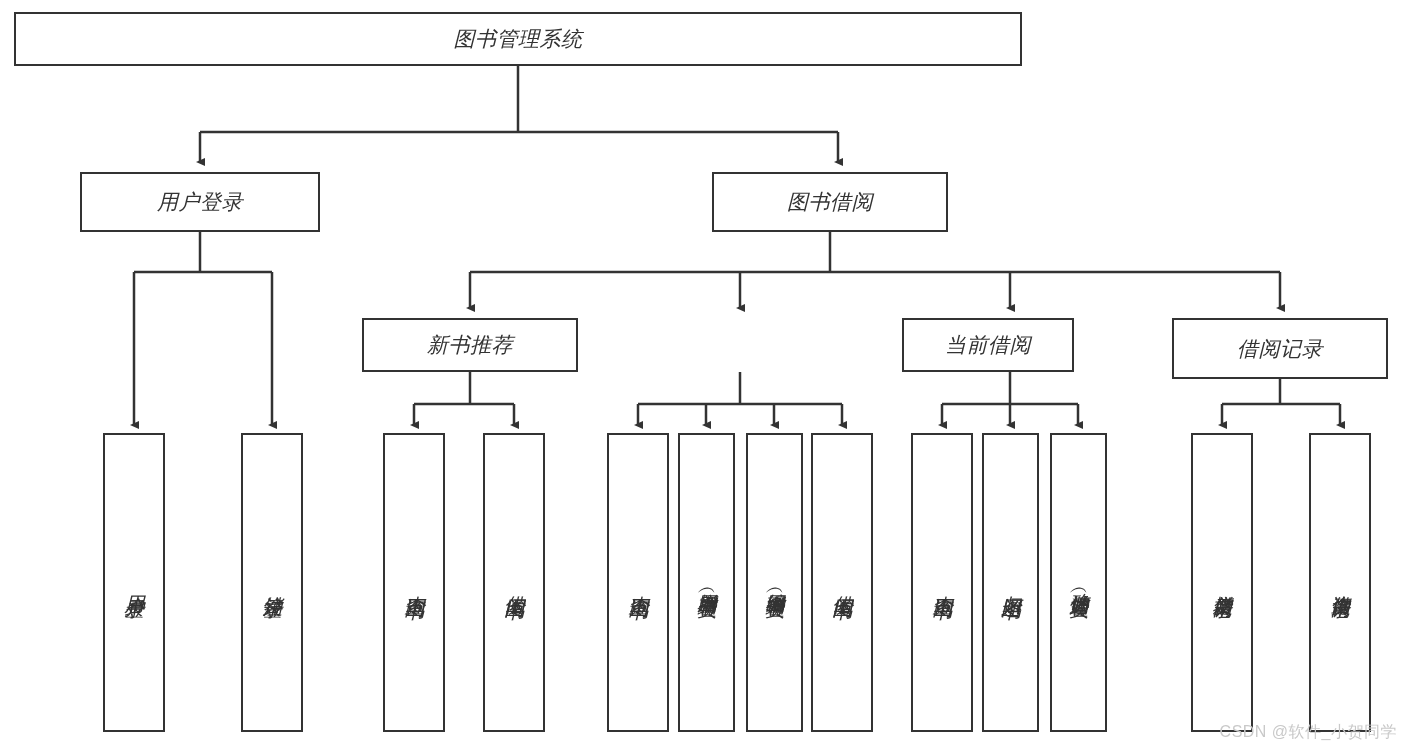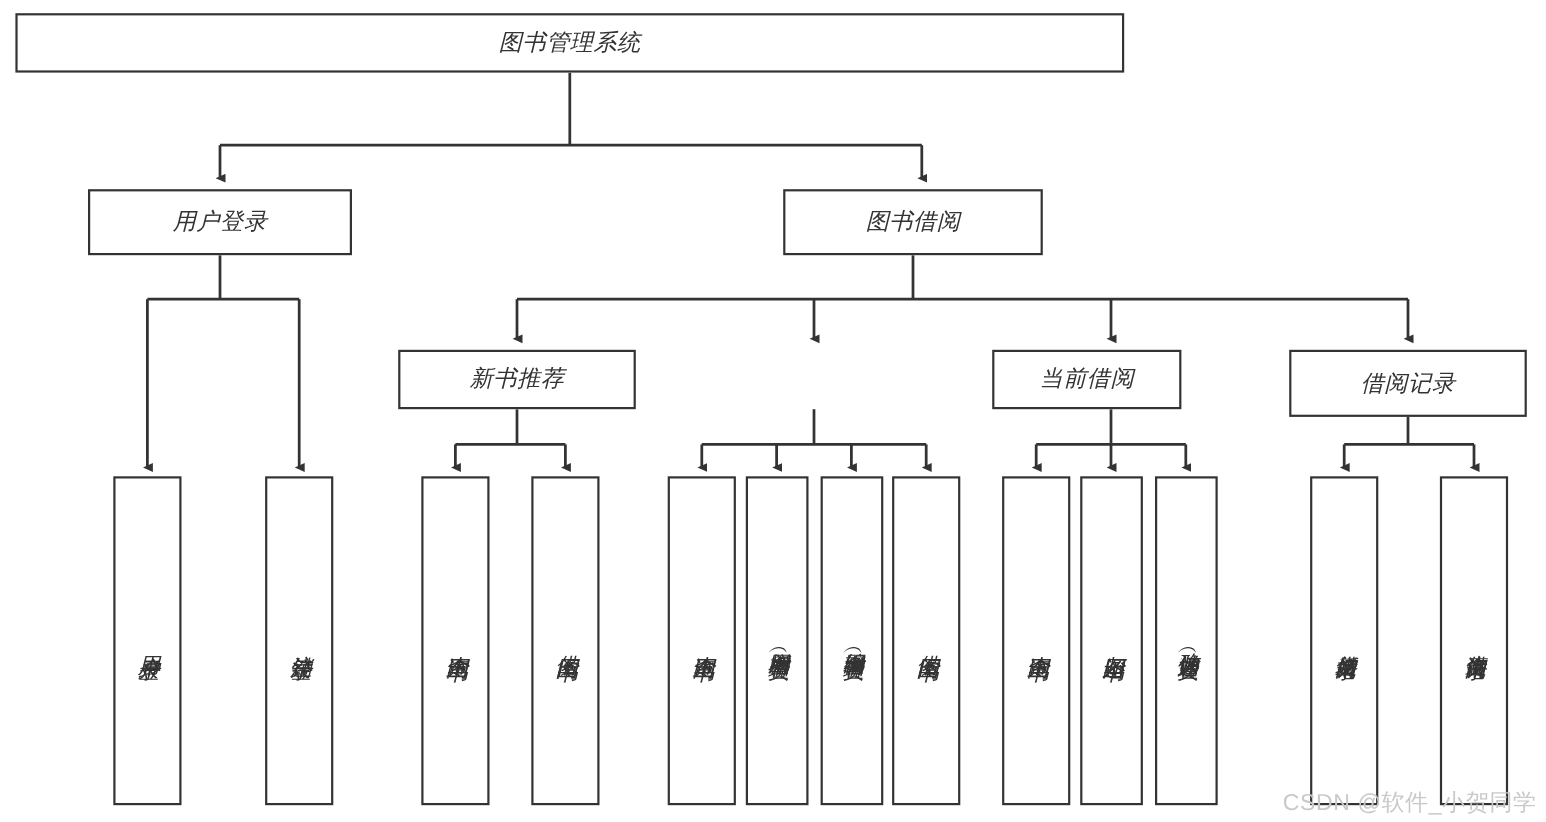--- a/index.html
+++ b/index.html
@@ -58,21 +58,21 @@
     white-space: nowrap;
   }
   .node.v-node.narrow .label {
     font-size: 19px;
     letter-spacing: 1px;
   }
   #watermark {
     position: absolute;
     right: 8px;
     bottom: 4px;
-    font-size: 21px;
+    font-size: 16px;
     color: #c9c9c9;
     letter-spacing: 0.5px;
     white-space: nowrap;
     user-select: none;
   }
 </style>
 </head>
 <body>
 
 <div id="canvas">

